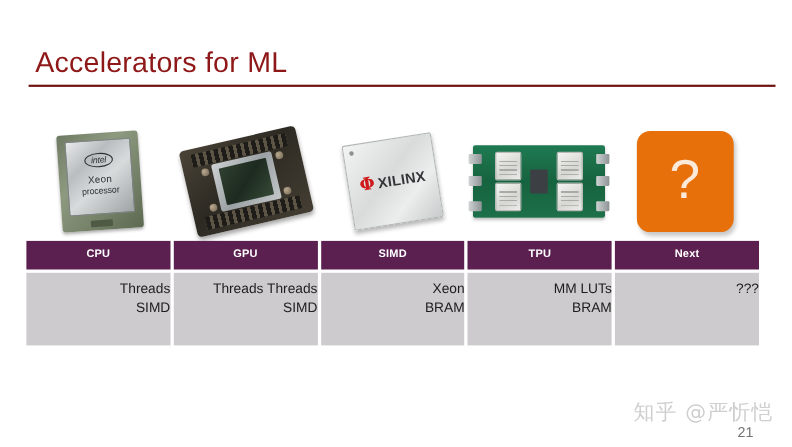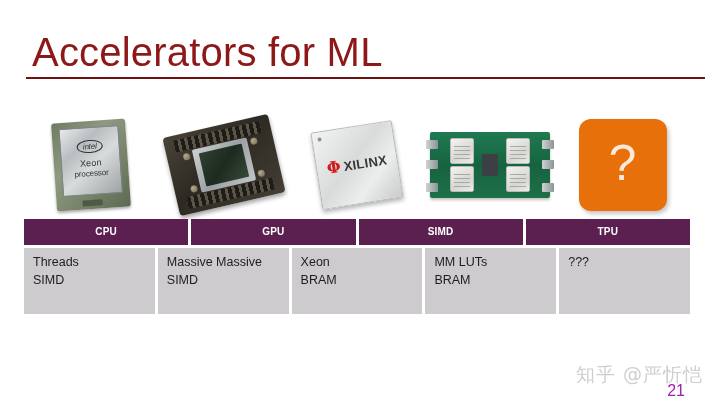--- a/index.html
+++ b/index.html
@@ -12,22 +12,22 @@
     height: 406px;
     position: relative;
     overflow: hidden;
     font-family: "Liberation Sans", sans-serif;
   }
 
   
   .slide-title {
     position: absolute;
     left: 32px;
-    top: 30px;
-    font-size: 40px;
+    top: 41px;
+    font-size: 26px;
     font-weight: 400;
     letter-spacing: 0.2px;
     color: #8E1717;
     white-space: nowrap;
   }
   .title-rule {
     position: absolute;
     left: 26px;
     top: 77px;
     width: 679px;
@@ -309,40 +309,41 @@
     letter-spacing: 0.2px;
   }
   .td {
     flex: 1 1 0;
     background: #CECBCE;
     color: #1d1d1d;
     font-size: 12.5px;
     min-height: 52px;
     padding: 6px 0 8px 9px;
     line-height: 1.42;
+    text-align: right;
   }
   .td .cell-line { display: block; }
 
   
   .watermark {
     position: absolute;
     right: 17px;
     bottom: 18px;
     font-size: 19px;
     color: #CFCFCF;
     letter-spacing: 1px;
     white-space: nowrap;
     font-family: "DejaVu Sans", sans-serif;
   }
   .page-number {
     position: absolute;
     right: 35px;
     bottom: 6px;
-    font-size: 16px;
-    color: #a21caf;
+    font-size: 13px;
+    color: #737373;
   }
 </style>
 </head>
 <body>
 
 <div class="slide-title">Accelerators for ML</div>
 <div class="title-rule"></div>
 
 <div class="image-strip">
 
@@ -409,28 +410,29 @@
   </div>
 
 </div>
 
 <div class="spec-table">
   <div class="table-row header-row">
     <div class="th">CPU</div>
     <div class="th">GPU</div>
     <div class="th">SIMD</div>
     <div class="th">TPU</div>
+    <div class="th">Next</div>
   </div>
   <div class="table-row body-row">
     <div class="td">
       <span class="cell-line">Threads</span>
       <span class="cell-line">SIMD</span>
     </div>
     <div class="td">
-      <span class="cell-line">Massive Massive</span>
+      <span class="cell-line">Threads Threads</span>
       <span class="cell-line">SIMD</span>
     </div>
     <div class="td">
       <span class="cell-line">Xeon</span>
       <span class="cell-line">BRAM</span>
     </div>
     <div class="td">
       <span class="cell-line">MM LUTs</span>
       <span class="cell-line">BRAM</span>
     </div>

